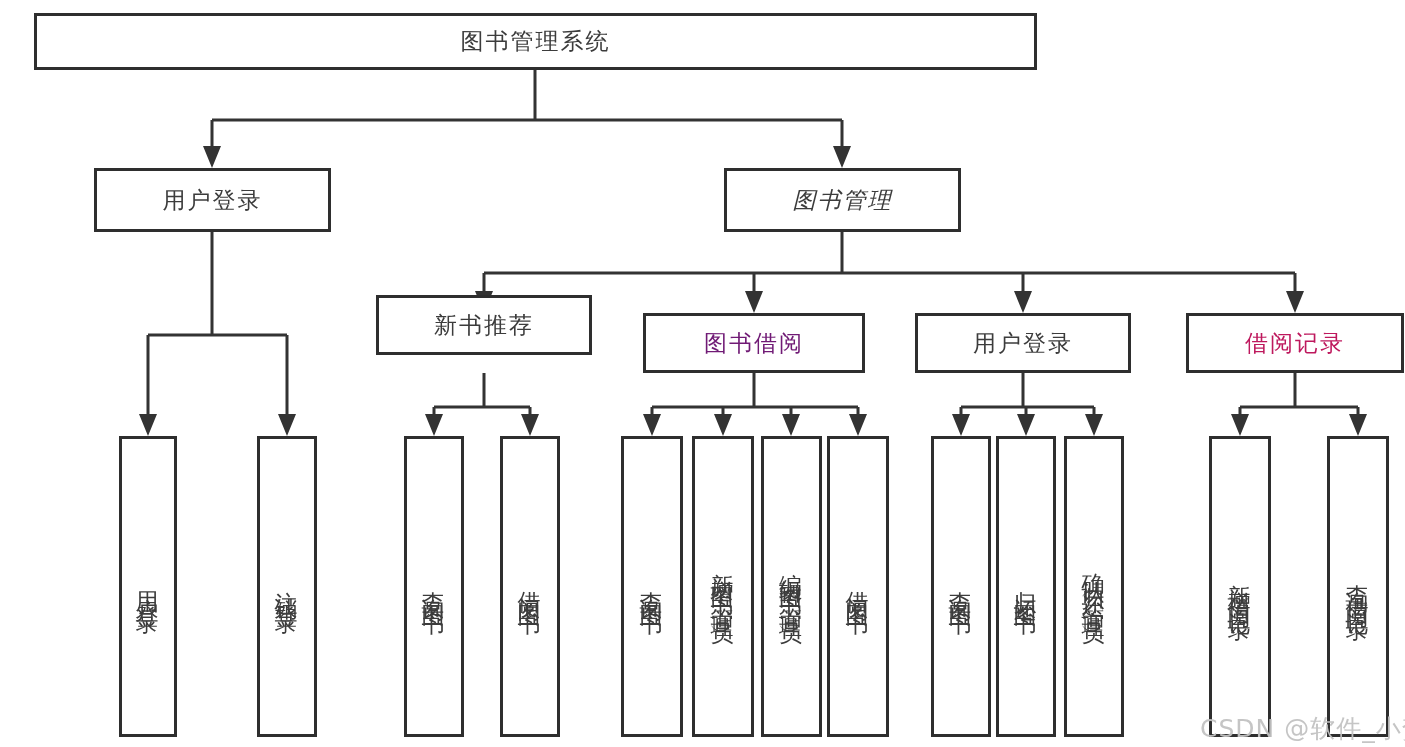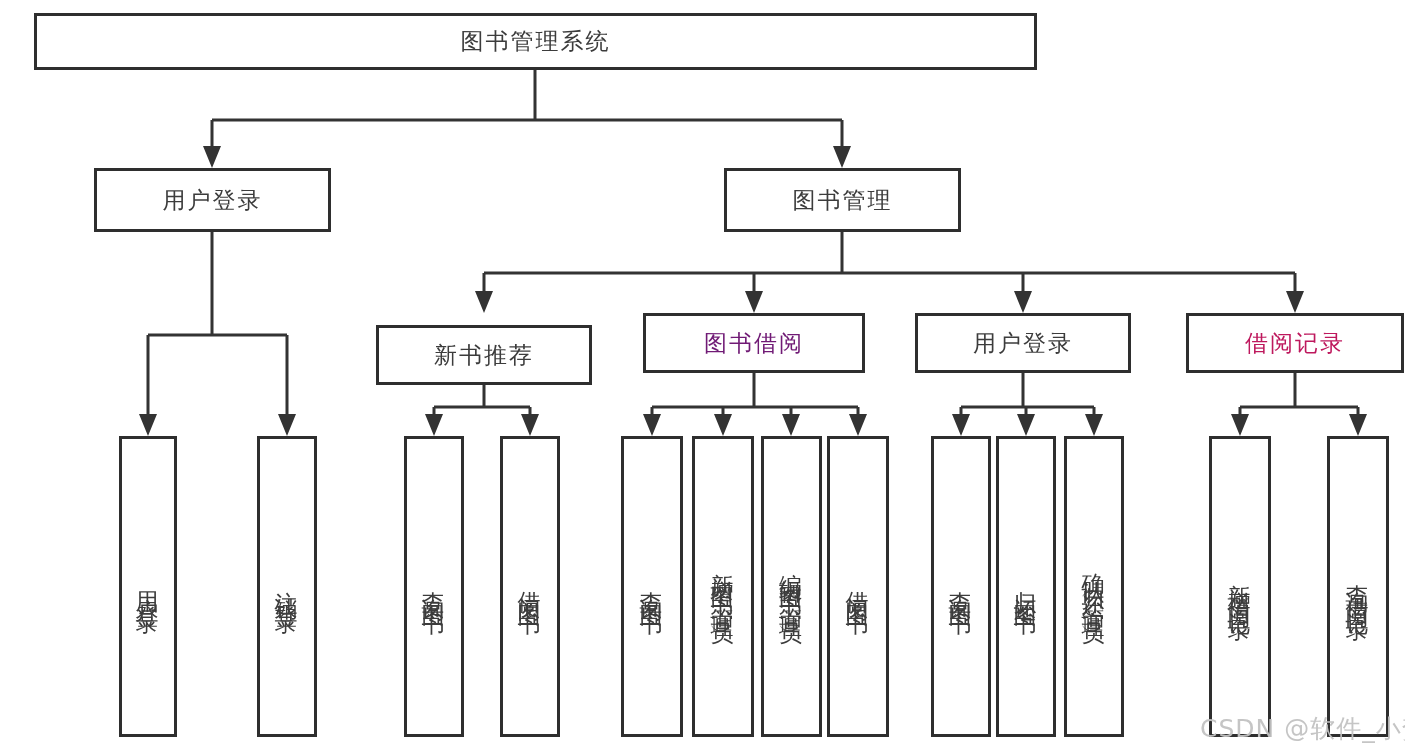--- a/index.html
+++ b/index.html
@@ -54,23 +54,23 @@
       <path d="M198 168L189 146L207 146ZM828 168L819 146L837 146ZM134 436L125 414L143 414ZM273 436L264 414L282 414ZM470 313L461 291L479 291ZM740 313L731 291L749 291ZM1009 313L1000 291L1018 291ZM1281 313L1272 291L1290 291ZM420 436L411 414L429 414ZM516 436L507 414L525 414ZM638 436L629 414L647 414ZM709 436L700 414L718 414ZM777 436L768 414L786 414ZM844 436L835 414L853 414ZM947 436L938 414L956 414ZM1012 436L1003 414L1021 414ZM1080 436L1071 414L1089 414ZM1226 436L1217 414L1235 414ZM1344 436L1335 414L1353 414Z" fill="#333333" stroke="none"></path>
     </svg>
   <div id="nodes">
       <div class="node" style="left: 20px; top: 13px; width: 1003px; height: 57px; border-color: rgb(46, 46, 46);">
         <span class="lbl" style="color: rgb(60, 60, 60);">图书管理系统</span>
       </div>
       <div class="node" style="left: 80px; top: 168px; width: 237px; height: 64px; border-color: rgb(46, 46, 46);">
         <span class="lbl" style="color: rgb(60, 60, 60);">用户登录</span>
       </div>
       <div class="node" style="left: 710px; top: 168px; width: 237px; height: 64px; border-color: rgb(46, 46, 46);">
-        <span class="lbl" style="color: rgb(60, 60, 60);">图书管理</span>
+        <span class="lbl" style="color: rgb(60, 60, 60); font-style: italic;">图书管理</span>
       </div>
-      <div class="node" style="left: 362px; top: 325px; width: 216px; height: 60px; border-color: rgb(46, 46, 46);">
+      <div class="node" style="left: 362px; top: 295px; width: 216px; height: 60px; border-color: rgb(46, 46, 46);">
         <span class="lbl" style="color: rgb(60, 60, 60);">新书推荐</span>
       </div>
       <div class="node" style="left: 629px; top: 313px; width: 222px; height: 60px; border-color: rgb(46, 46, 46);">
         <span class="lbl" style="color: #701a75;">图书借阅</span>
       </div>
       <div class="node" style="left: 901px; top: 313px; width: 216px; height: 60px; border-color: rgb(46, 46, 46);">
         <span class="lbl" style="color: rgb(60, 60, 60);">用户登录</span>
       </div>
       <div class="node" style="left: 1172px; top: 313px; width: 218px; height: 60px; border-color: rgb(46, 46, 46);">
         <span class="lbl" style="color: #be185d;">借阅记录</span>

